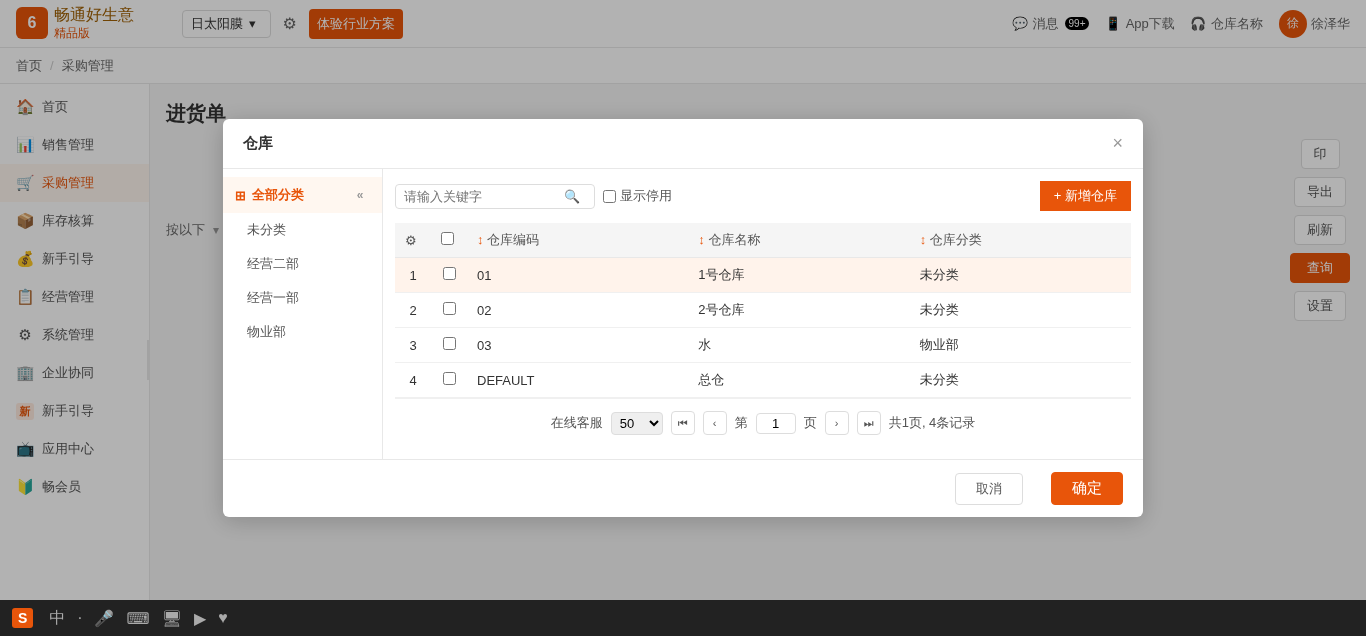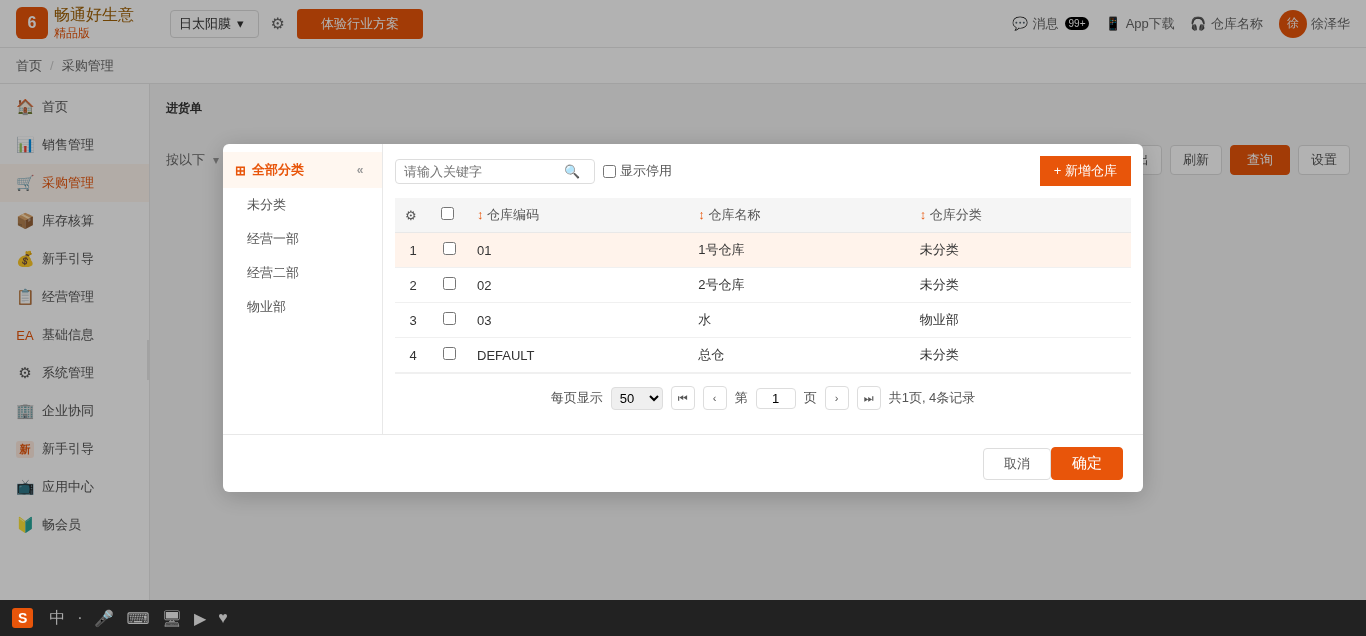--- a/index.html
+++ b/index.html
@@ -21,26 +21,26 @@
     }
     .logo-icon {
       width: 32px; height: 32px; background: #e8550a; border-radius: 6px;
       display: flex; align-items: center; justify-content: center;
       color: #fff; font-weight: bold; font-size: 16px; margin-right: 6px;
     }
     .logo-text { font-size: 16px; color: #a16207; line-height: 1.3; }
     .logo-badge { font-size: 12px; color: #e8550a; }
     .store-selector {
       display: flex; align-items: center; color: #333; font-size: 13px;
-      margin-left: 4px; cursor: pointer; padding: 4px 8px; border: 1px solid #ddd; border-radius: 4px;
+      margin-left: 16px; cursor: pointer; padding: 4px 8px; border: 1px solid #ddd; border-radius: 4px;
     }
     .store-selector span { margin-right: 6px; }
     .trial-btn {
       margin-left: 12px; background: #e8550a; color: #fff; border: none;
-      padding: 6px 24px; border-radius: 4px; cursor: pointer; font-size: 13px;
+      padding: 6px 8px; border-radius: 4px; cursor: pointer; font-size: 13px;
     }
     .gear-btn {
       margin-left: 12px; color: #666; cursor: pointer; font-size: 16px;
     }
     .header-right {
       margin-left: auto; display: flex; align-items: center; gap: 16px;
     }
     .header-right-item {
       display: flex; align-items: center; gap: 4px; color: #666; cursor: pointer; font-size: 13px;
     }
@@ -72,21 +72,21 @@
       display: flex; align-items: center; padding: 10px 16px; cursor: pointer;
       color: #555; font-size: 13px; gap: 8px;
     }
     .sidebar-item.active { background: #fff7f0; color: #e8550a; }
     .sidebar-item .icon { font-size: 15px; width: 18px; text-align: center; }
 
     
     .content-area {
       flex: 1; padding: 16px; background: #f5f5f5; overflow: hidden; position: relative;
     }
-    .page-title { font-size: 12px; font-weight: bold; color: #333; margin-bottom: 28px; }
+    .page-title { font-size: 20px; font-weight: bold; color: #333; margin-bottom: 12px; }
 
     
     .toolbar { display: flex; align-items: center; gap: 8px; margin-bottom: 12px; flex-wrap: wrap; }
     .toolbar-label { color: #666; font-size: 13px; }
     .toolbar-btn {
       padding: 5px 12px; border: 1px solid #ddd; background: #fff; border-radius: 4px;
       cursor: pointer; font-size: 13px; color: #555;
     }
     .toolbar-btn.orange { background: #e8550a; color: #fff; border-color: #e8550a; padding: 5px 16px; }
 
@@ -181,21 +181,21 @@
       color: #555; font-size: 11px;
     }
     .page-input {
       width: 40px; border: 1px solid #ddd; border-radius: 4px; padding: 2px 4px;
       text-align: center; font-size: 13px;
     }
 
     
     .modal-footer {
       display: flex; align-items: center; justify-content: flex-end;
-      padding: 12px 20px; border-top: 1px solid #e8e8e8; gap: 0;
+      padding: 12px 20px; border-top: 1px solid #e8e8e8; gap: 28px;
     }
     .btn-cancel {
       padding: 6px 20px; border: 1px solid #ddd; background: #fff;
       border-radius: 4px; cursor: pointer; font-size: 13px; color: #555;
     }
     .btn-confirm {
       padding: 6px 20px; border: 1px solid #e8550a; background: #e8550a;
       border-radius: 4px; cursor: pointer; font-size: 15px; color: #fff;
     }
 
@@ -284,24 +284,20 @@
     </div>
     <div class="sidebar-item">
       <span class="icon">💰</span>
       <span>新手引导</span>
     </div>
     <div class="sidebar-item">
       <span class="icon">📋</span>
       <span>经营管理</span>
     </div>
     <div class="sidebar-item">
-      <span class="icon" style="font-style:normal;font-size:13px;color:#e8550a;">EA</span>
-      <span>基础信息</span>
-    </div>
-    <div class="sidebar-item">
       <span class="icon">⚙</span>
       <span>系统管理</span>
     </div>
     <div class="sidebar-item">
       <span class="icon">🏢</span>
       <span>企业协同</span>
     </div>
     <div class="sidebar-item">
       <span class="icon" style="font-size:11px;font-weight:bold;color:#e8550a;background:#ffebe0;border-radius:3px;padding:1px 3px;">新</span>
       <span>新手引导</span>
@@ -315,46 +311,50 @@
       <span>畅会员</span>
     </div>
     <div class="collapse-btn">‹</div>
   </div>
 
   <div class="content-area">
     <div class="page-title">进货单</div>
     <div class="toolbar">
       <span class="toolbar-label">按以下</span>
       <span style="color:#999;font-size:12px;">▾</span>
-      <div style="margin-left:auto;display:flex;gap:8px;align-items:center;">
+      <div style="margin-left:auto;display:flex;gap:8px;align-items:center;flex-direction:column;">
         <button class="toolbar-btn">印</button>
         <button class="toolbar-btn">导出</button>
         <button class="toolbar-btn">刷新</button>
         <button class="toolbar-btn orange">查询</button>
         <button class="toolbar-btn">设置</button>
       </div>
     </div>
   </div>
 </div>
 
 <div class="modal-overlay">
   <div class="modal">
 
+    <div class="modal-header">
+      <span class="modal-title">仓库</span>
+      <span class="modal-close">×</span>
+    </div>
 
     <div class="modal-body">
 
       <div class="cat-sidebar">
         <div class="cat-header">
           <span style="color:#e8550a;">⊞</span>
           <span>全部分类</span>
           <div class="cat-collapse-btn">«</div>
         </div>
         <div class="cat-item">未分类</div>
+        <div class="cat-item">经营二部</div>
         <div class="cat-item">经营一部</div>
-        <div class="cat-item">经营二部</div>
         <div class="cat-item">物业部</div>
       </div>
 
       <div class="table-area">
 
         <div class="table-toolbar">
           <div class="search-box">
             <input type="text" placeholder="请输入关键字" style="">
             <span class="search-icon">🔍</span>
           </div>
@@ -403,21 +403,21 @@
                 <td class="td-center"><input type="checkbox" style=""></td>
                 <td>DEFAULT</td>
                 <td>总仓</td>
                 <td>未分类</td>
               </tr>
             </tbody>
           </table>
         </div>
 
         <div class="pagination">
-          <span>每页显示</span>
+          <span>在线客服</span>
           <div class="page-size-select">
             <select>
               <option>50</option>
               <option>100</option>
               <option>200</option>
             </select>
           </div>
           <button class="page-nav-btn">⏮</button>
           <button class="page-nav-btn">‹</button>
           <span>第</span>

